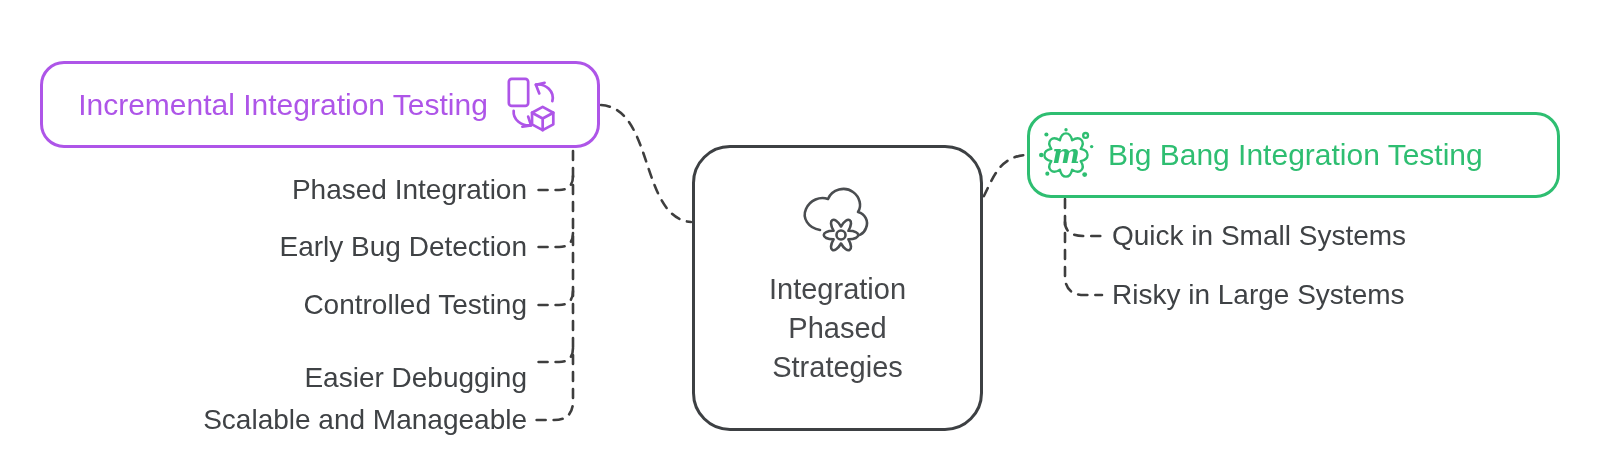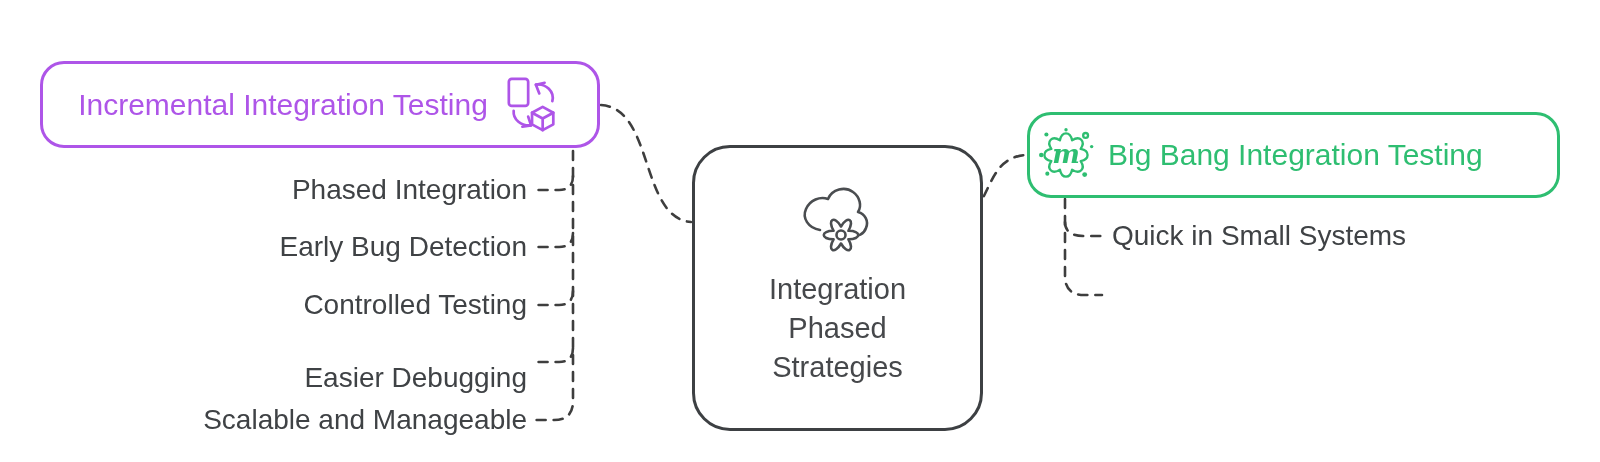--- a/index.html
+++ b/index.html
@@ -115,14 +115,17 @@
         <circle cx="30" cy="3" r="1.8"></circle>
       </g>
       <text x="30" y="39" text-anchor="middle" font-size="28" font-style="italic" font-weight="bold" fill="#2ebe71" font-family="DejaVu Serif, serif">m</text>
     </svg>
     <span>Big Bang Integration Testing</span>
   </div>
 
   <div class="leaf leaf-right r1">
     <span>Quick in Small Systems</span>
     </div>
+  <div class="leaf leaf-right r2">
+    <span>Risky in Large Systems</span>
+    </div>
 
 </div>
 
 </body></html>

